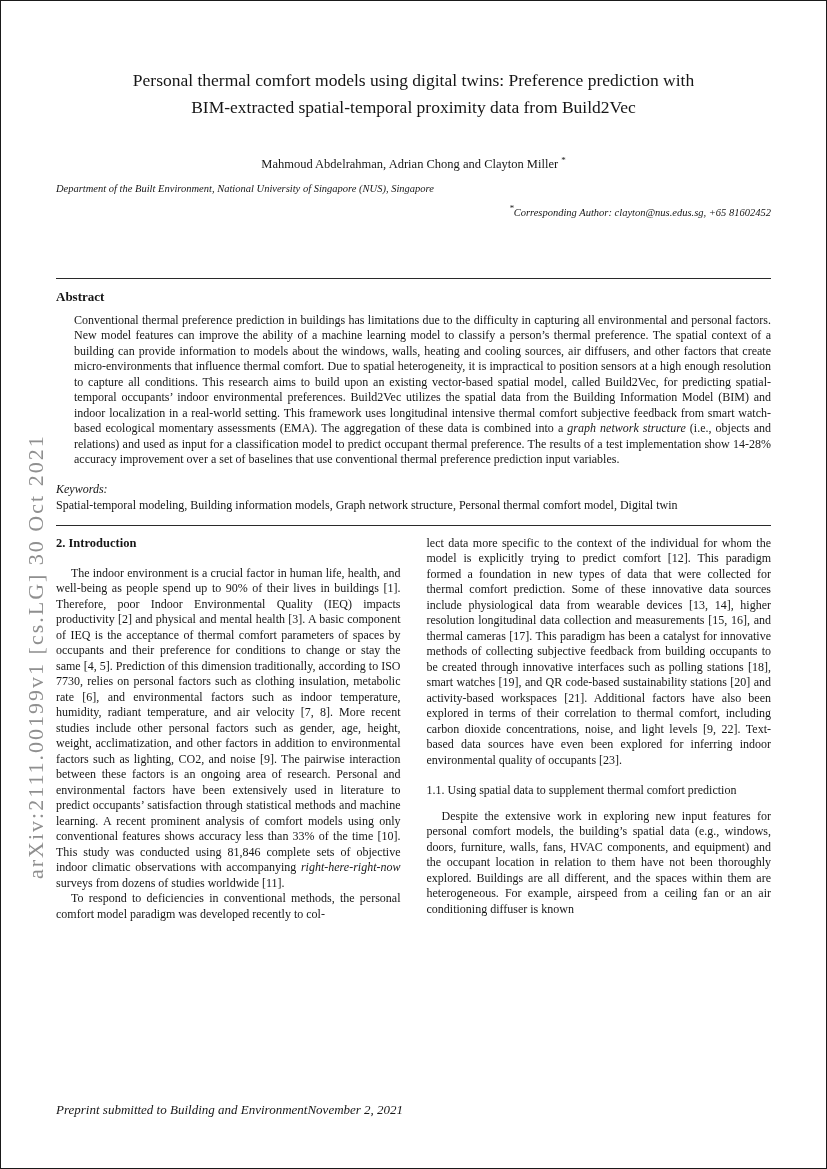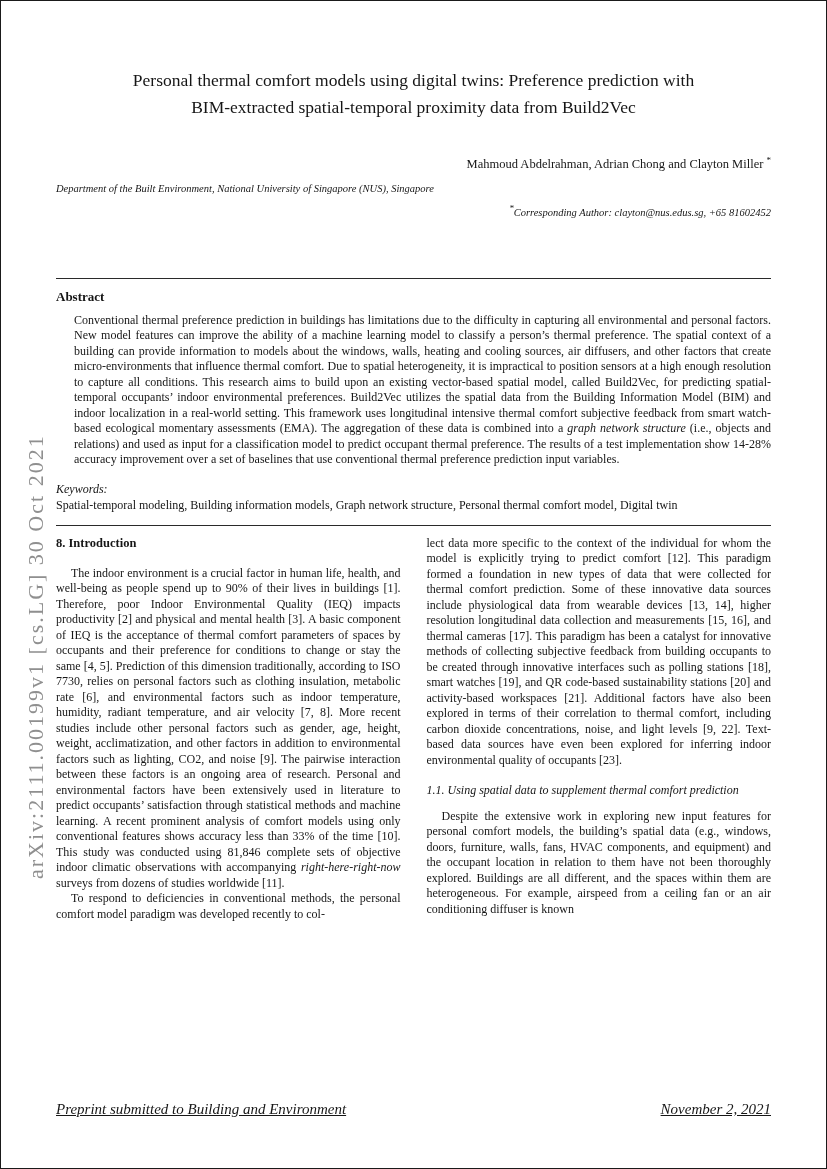--- a/index.html
+++ b/index.html
@@ -22,21 +22,21 @@
     transform: rotate(-90deg);
     transform-origin: 0 0;
     white-space: nowrap;
     font-size: 22px;
     letter-spacing: 2px;
     color: #8f8f8f;
   }
   .frontmatter { padding: 0 55px; }
   .title-block { margin-top: 66px; text-align: center; }
   .title-line { font-size: 17.5px; line-height: 27px; }
-  .authors { margin-top: 34px; text-align: right; font-size: 12.5px; }
+  .authors { margin-top: 34px; text-align: center; font-size: 12.5px; }
   .authors sup, .corresponding sup { font-size: 9px; }
   .affiliation { margin-top: 11px; text-align: left; font-size: 10.5px; font-style: italic; }
   .corresponding { margin-top: 9px; text-align: right; font-size: 10.5px; font-style: italic; }
   .rule { border: none; border-top: 1px solid #2a2a2a; margin: 0; }
   .rule-top { margin-top: 60px; }
   .rule-bottom { margin-top: 12px; }
   .abstract-heading { margin-top: 10px; font-weight: bold; font-size: 13px; }
   .abstract-text {
     margin: 8px 0 0 0;
     padding-left: 18px;
@@ -49,45 +49,42 @@
   .columns {
     display: flex;
     gap: 26px;
     padding: 0 55px;
     margin-top: 10px;
   }
   .col { flex: 1 1 0; min-width: 0; }
   .section-heading { font-size: 12.5px; font-weight: bold; margin: 0 0 15px 0; }
   .subsection-heading {
     font-size: 12px;
-    font-style: italic;
     font-weight: normal;
     margin: 15px 0 10px 0;
     padding-left: 22px;
     text-indent: -22px;
     line-height: 15.5px;
   }
   p.body-par {
     margin: 0;
     font-size: 12px;
     line-height: 15.5px;
     text-align: justify;
   }
   p.indent { text-indent: 15px; }
   .it { font-style: italic; }
   .footer {
     position: absolute;
     left: 55px;
     right: 55px;
     bottom: 50px;
     display: flex;
-    justify-content: space-between;
-    font-size: 15px;
+    font-size: 13px;
     font-style: italic;
-    text-decoration: underline;
   }
 </style>
 </head>
 <body>
 
 <div class="page">
 
   <div class="arxiv-vertical">arXiv:2111.00199v1  [cs.LG]  30 Oct 2021</div>
 
   <div class="frontmatter">
@@ -114,21 +111,21 @@
       <div class="keywords-text">Spatial-temporal modeling, Building information models, Graph network structure, Personal thermal comfort model, Digital twin</div>
     </div>
 
     <hr class="rule rule-bottom">
 
   </div>
 
   <div class="columns">
 
     <div class="col">
-      <h2 class="section-heading">8. Introduction</h2>
+      <h2 class="section-heading">2. Introduction</h2>
 
       <p class="body-par indent"><span>The indoor environment is a crucial factor in human life, health, and well-being as people spend up to 90% of their lives in buildings [1]. Therefore, poor Indoor Environmental Quality (IEQ) impacts productivity [2] and physical and mental health [3]. A basic component of IEQ is the acceptance of thermal comfort parameters of spaces by occupants and their preference for conditions to change or stay the same [4, 5]. Prediction of this dimension traditionally, according to ISO 7730, relies on personal factors such as clothing insulation, metabolic rate [6], and environmental factors such as indoor temperature, humidity, radiant temperature, and air velocity [7, 8]. More recent studies include other personal factors such as gender, age, height, weight, acclimatization, and other factors in addition to environmental factors such as lighting, CO2, and noise [9]. The pairwise interaction between these factors is an ongoing area of research. Personal and environmental factors have been extensively used in literature to predict occupants’ satisfaction through statistical methods and machine learning. A recent prominent analysis of comfort models using only conventional features shows accuracy less than 33% of the time [10]. This study was conducted using 81,846 complete sets of objective indoor climatic observations with accompanying </span><span class="it">right-here-right-now</span><span> surveys from dozens of studies worldwide [11].</span></p>
 
       <p class="body-par indent">To respond to deficiencies in conventional methods, the personal comfort model paradigm was developed recently to col-</p>
     </div>
 
     <div class="col">
       <p class="body-par">lect data more specific to the context of the individual for whom the model is explicitly trying to predict comfort [12]. This paradigm formed a foundation in new types of data that were collected for thermal comfort prediction. Some of these innovative data sources include physiological data from wearable devices [13, 14], higher resolution longitudinal data collection and measurements [15, 16], and thermal cameras [17]. This paradigm has been a catalyst for innovative methods of collecting subjective feedback from building occupants to be created through innovative interfaces such as polling stations [18], smart watches [19], and QR code-based sustainability stations [20] and activity-based workspaces [21]. Additional factors have also been explored in terms of their correlation to thermal comfort, including carbon dioxide concentrations, noise, and light levels [9, 22]. Text-based data sources have even been explored for inferring indoor environmental quality of occupants [23].</p>
 
       <h3 class="subsection-heading">1.1. Using spatial data to supplement thermal comfort prediction</h3>

